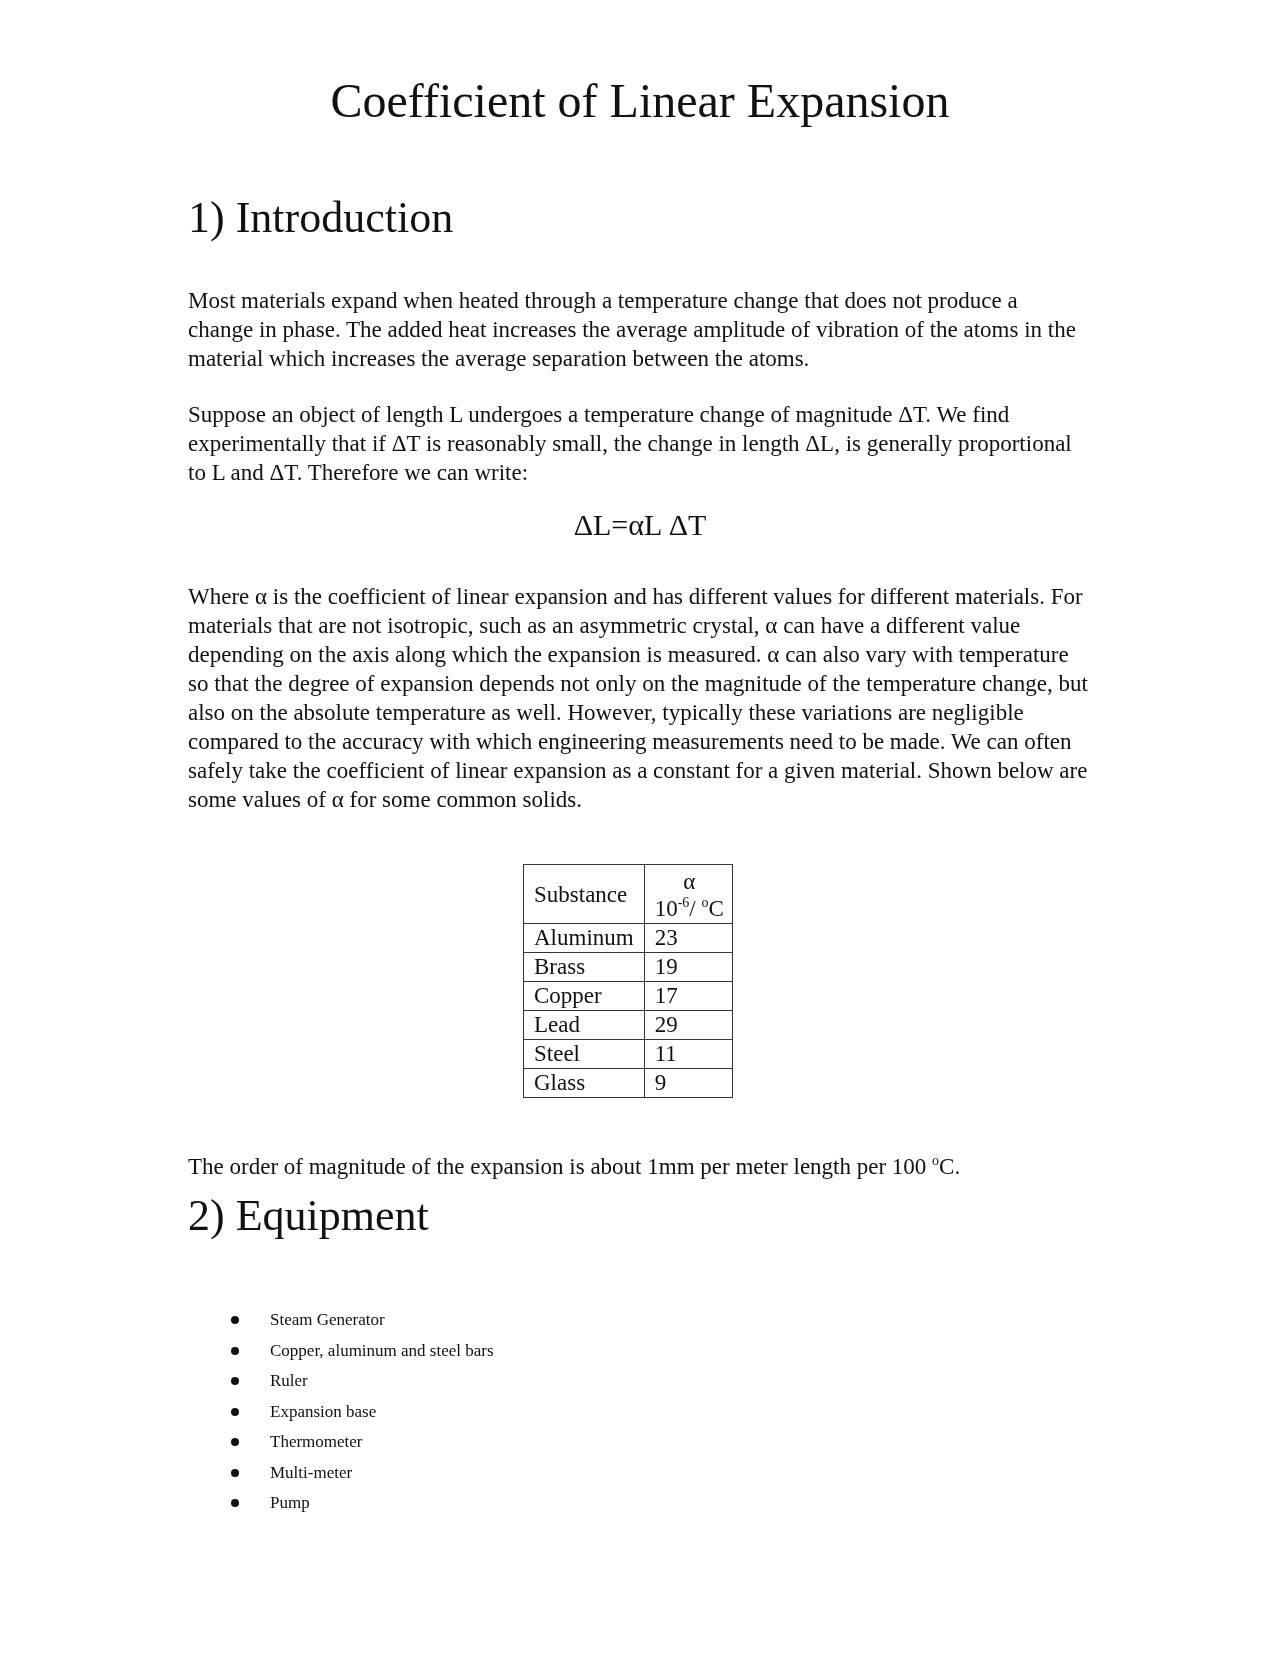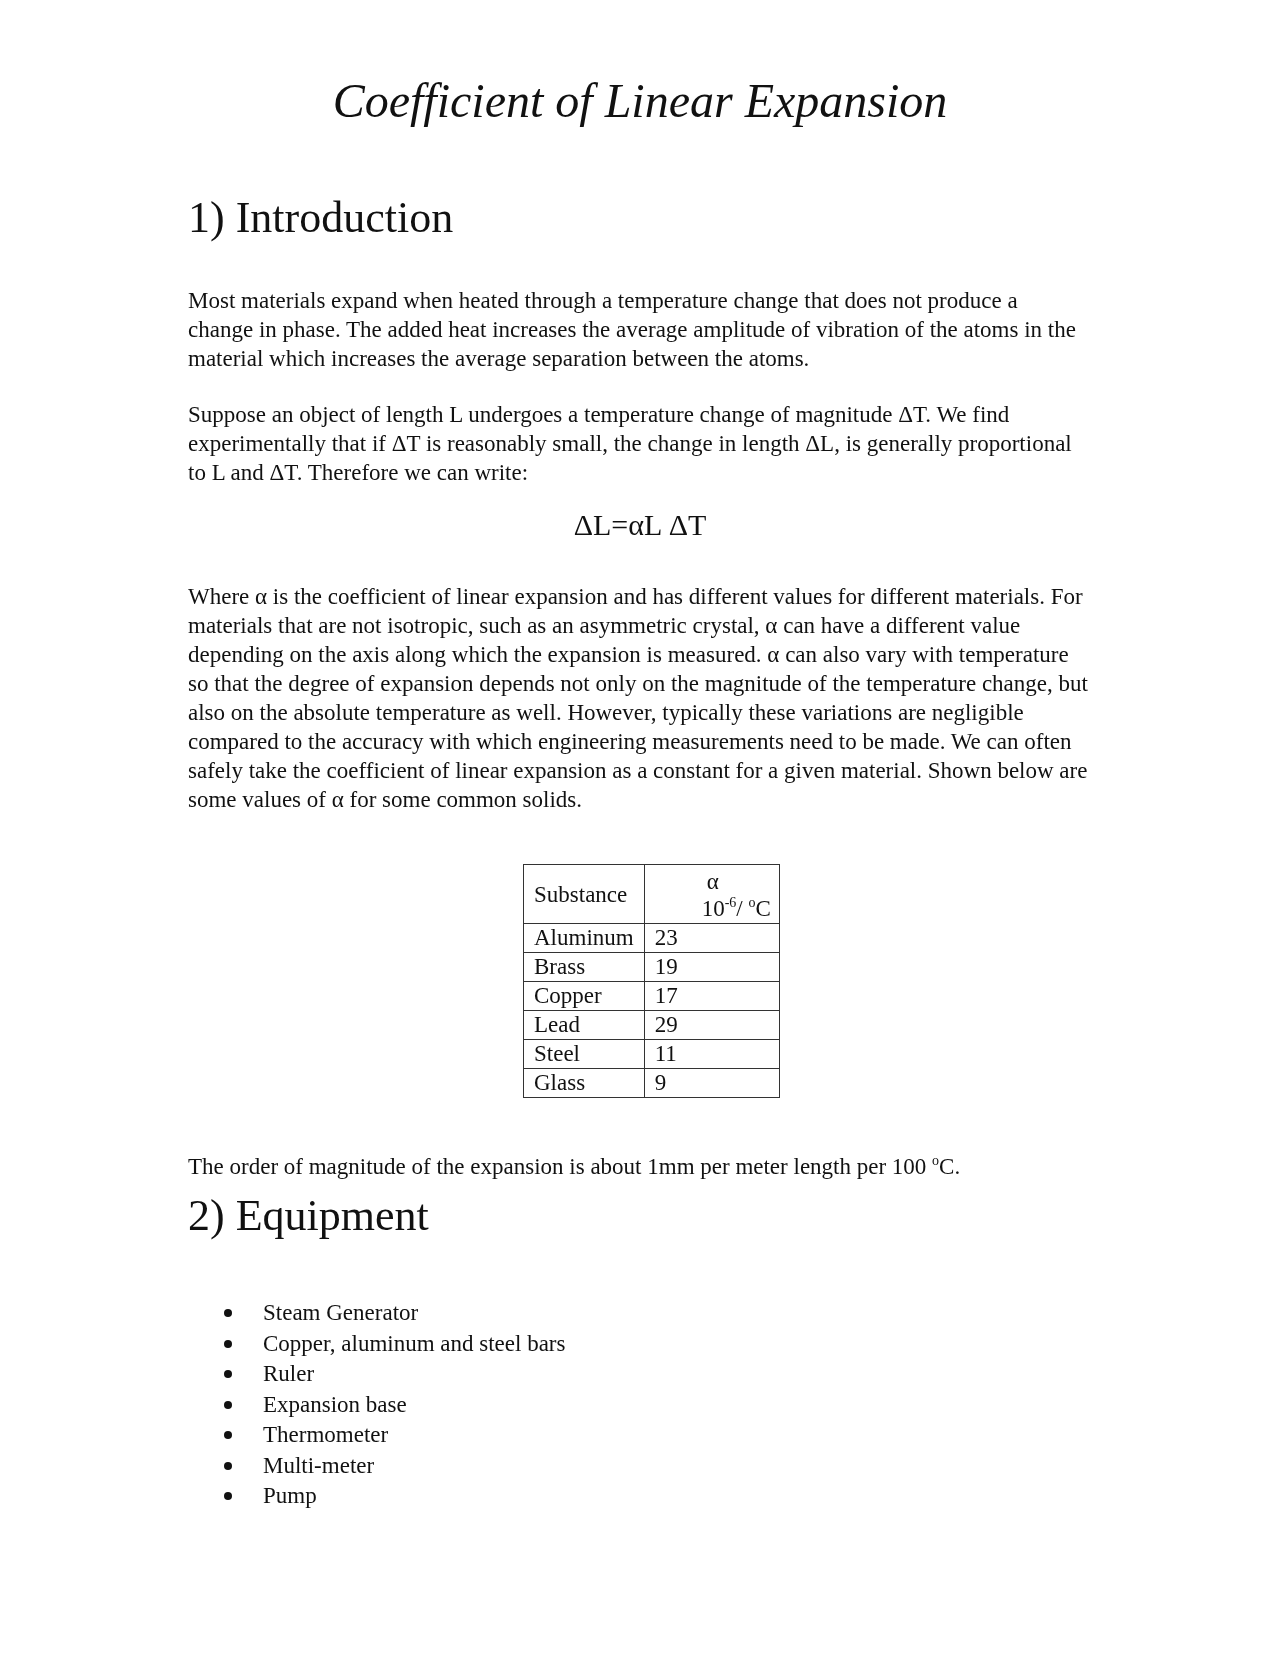--- a/index.html
+++ b/index.html
@@ -3,21 +3,21 @@
 <meta charset="utf-8">
 <style>
   html, body { margin: 0; padding: 0; background: #ffffff; }
   body {
     width: 1280px; height: 1656px; position: relative; overflow: hidden;
     font-family: "Liberation Serif", "DejaVu Serif", serif; color: #111111;
   }
   .page { position: absolute; left: 0; top: 0; width: 1280px; height: 1656px; }
   .title {
     position: absolute; left: 0; width: 1280px; top: 72px; text-align: center;
-    font-size: 48px; line-height: 58px; margin: 0; font-weight: normal; font-style: italic;
+    font-size: 48px; line-height: 58px; margin: 0; font-weight: normal;
   }
   .h1 {
     position: absolute; left: 188px; font-size: 44px; line-height: 52px; margin: 0; font-weight: normal;
   }
   .para {
     position: absolute; left: 172px; width: 900px; font-size: 23px; line-height: 29px; margin: 16px;
   }
   .formula {
     position: absolute; left: 0; width: 1280px; text-align: center; top: 510px;
     font-size: 30px; line-height: 29px;
@@ -26,25 +26,25 @@
     position: absolute; left: 523px; top: 864px; border-collapse: collapse;
     font-size: 23px; line-height: 27px;
   }
   table.coef td, table.coef th {
     border: 1.5px solid #333; padding: 0 10px; text-align: left; font-weight: normal; vertical-align: top;
   }
   table.coef th.alpha { text-align: center; padding: 4px 8px 0 10px; }
   table.coef th.subst { padding-top: 16px; }
   table.coef td { height: 28px; }
   .alpha-sym { display: block; line-height: 26px; }
-  .unit { display: block; line-height: 28px; margin-left: 47px; }
+  .unit { display: block; line-height: 28px; }
   sup { font-size: 14px; vertical-align: 9px; line-height: 0; }
   ul.equip {
-    position: absolute; left: 220px; top: 1298px; margin: 0; padding: 0; list-style: none;
-    font-size: 23px; line-height: 30.5px;
+    position: absolute; left: 220px; top: 1298px; margin: 7px; padding: 0; list-style: none;
+    font-size: 17px; line-height: 30.5px;
   }
   ul.equip li { position: relative; padding-left: 43px; }
   ul.equip li .bullet {
     position: absolute; left: 4px; top: 11px; width: 8px; height: 8px; background: #111; border-radius: 50%;
   }
 </style>
 </head>
 <body>
 
 <div class="page">

